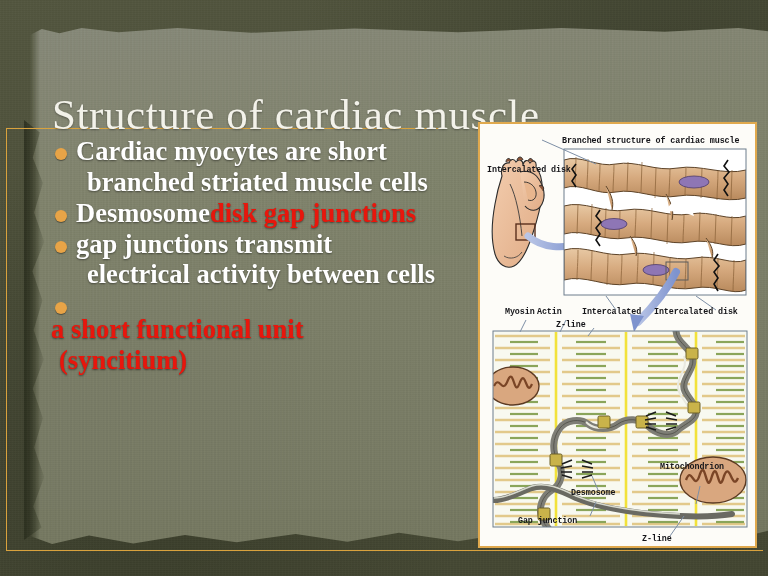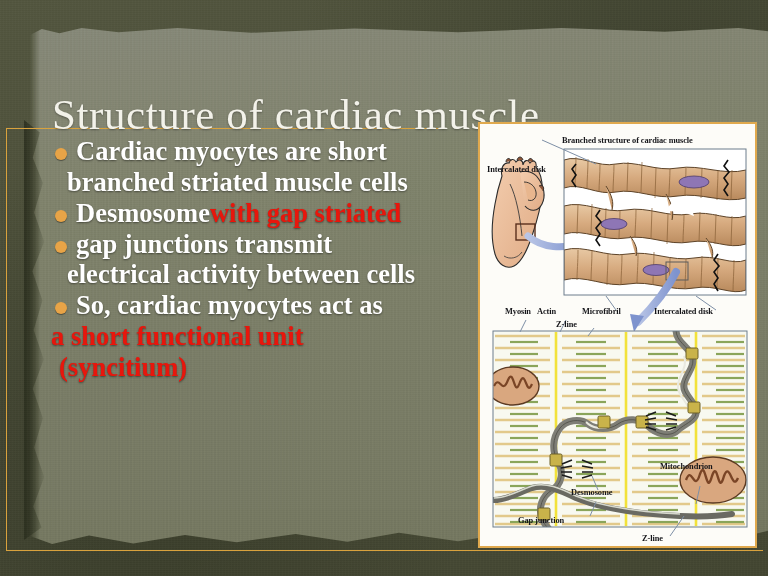--- a/index.html
+++ b/index.html
@@ -72,40 +72,40 @@
   .body{
     position:absolute;left:8px;top:136px;width:462px;padding-left:39px;
   }
   .line{
     display:flex;align-items:flex-start;
     font-family:"Liberation Serif", serif;
     font-weight:bold;font-size:26.5px;line-height:1.165;
     color:#ffffff;text-shadow:0 1px 2px rgba(0,0,0,.45);
     white-space:nowrap;
   }
-  .line.cont{padding-left:20px;}
+  .line.cont{padding-left:20px;margin-left:20px;}
   .bul{
     flex:0 0 auto;width:12px;height:12px;border-radius:50%;
     background:#e8a447;margin:12px 9px 0 8px;
     box-shadow:0 1px 1px rgba(0,0,0,.4);
   }
   .red{color:#e8160c;}
   .txt{display:inline-block;}
 
   
   .figure{
     position:absolute;left:478px;top:122px;width:279px;height:426px;
     background:#fdfcf8;
     border:2.5px solid #e0a94e;
     box-sizing:border-box;
     overflow:hidden;
   }
   .fig-inner{position:absolute;inset:0;}
   .fig-label{
-    position:absolute;font-family:Liberation Serif, serif;
+    position:absolute;font-family:Liberation Mono, monospace;
     font-size:8.4px;color:#16161a;font-weight:600;white-space:nowrap;
     letter-spacing:-.1px;
   }
   svg{display:block;}
 </style>
 </head>
 <body>
 
 <div class="slide">
   <div class="paper">
@@ -123,32 +123,31 @@
     <div class="line">
       <span class="bul"></span>
       <span class="txt">Cardiac myocytes are short</span>
     </div>
     <div class="line cont">
       <span class="txt">branched striated muscle cells</span>
     </div>
     <div class="line">
       <span class="bul"></span>
       <span class="txt">Desmosome </span>
-        <span class="txt red">with gap striated</span>
+        <span class="txt red">disk gap junctions</span>
     </div>
     <div class="line">
       <span class="bul"></span>
       <span class="txt">gap junctions transmit</span>
     </div>
     <div class="line cont">
       <span class="txt">electrical activity between cells</span>
     </div>
     <div class="line">
       <span class="bul"></span>
-      <span class="txt">So, cardiac myocytes act as</span>
     </div>
     <div class="line" style="padding-left:4px;">
       <span class="txt red">a short functional unit</span>
     </div>
     <div class="line" style="padding-left:12px;">
       <span class="txt red">(syncitium)</span>
     </div>
   </div>
 
   <div class="figure">
@@ -494,21 +493,21 @@
           <path d="M190,412 L204,392"></path>
         </g>
       </svg>
 
       <div class="fig-label" style="left:7px;top:41px;">Intercalated disk</div>
       <div class="fig-label" style="left:82px;top:12px;">Branched structure of cardiac muscle</div>
 
       <div class="fig-label" style="left:25px;top:183px;">Myosin</div>
       <div class="fig-label" style="left:57px;top:183px;text-align:right;">Actin</div>
       <div class="fig-label" style="left:76px;top:196px;">Z-line</div>
-      <div class="fig-label" style="left:102px;top:183px;">Microfibril</div>
+      <div class="fig-label" style="left:102px;top:183px;">Intercalated</div>
       <div class="fig-label" style="left:174px;top:183px;">Intercalated disk</div>
 
       <div class="fig-label" style="left:91px;top:364px;">Desmosome</div>
       <div class="fig-label" style="left:180px;top:338px;">Mitochondrion</div>
       <div class="fig-label" style="left:38px;top:392px;">Gap junction</div>
       <div class="fig-label" style="left:162px;top:410px;">Z-line</div>
     </div>
   </div>
 </div>
 

